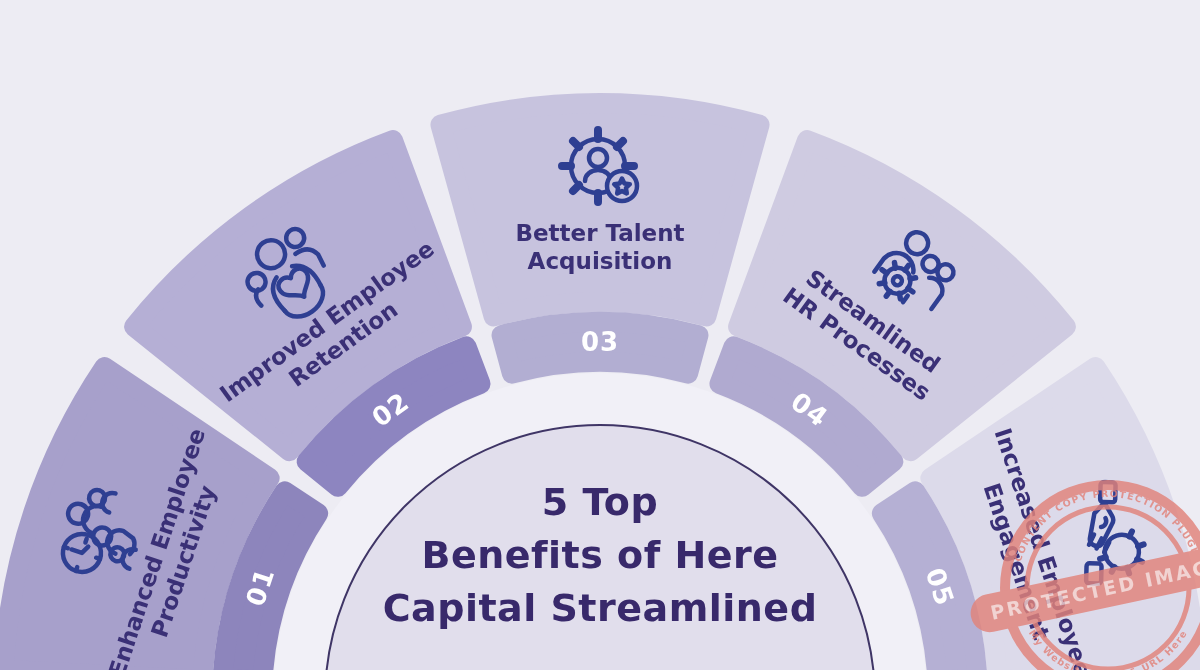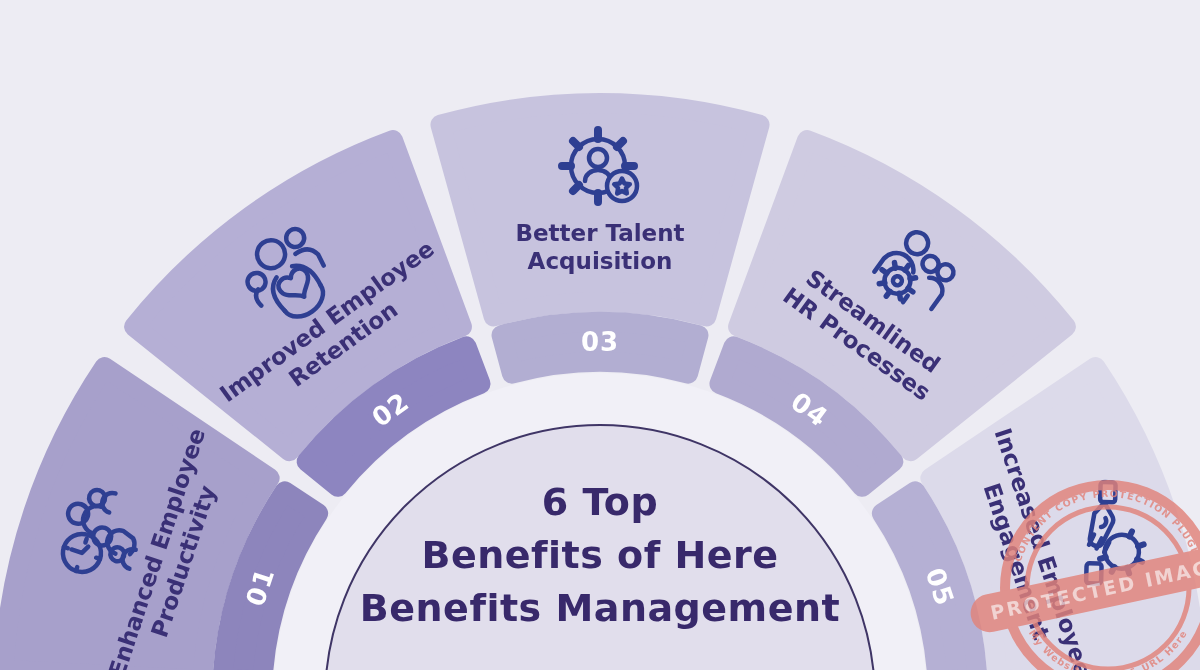--- a/index.html
+++ b/index.html
@@ -146,17 +146,17 @@
           <text font-size="9.5" font-weight="bold" fill="#e2837a" letter-spacing="1.2"><textPath href="#wm-bot" startOffset="50%" text-anchor="middle">My Website Name &amp; URL Here</textPath></text>
           <g transform="rotate(-12)">
             <rect x="-140" y="-19" width="280" height="38" rx="19" fill="#e2837a"></rect>
             <text text-anchor="middle" y="7" fill="#f6d2cd" font-size="19" font-weight="bold" letter-spacing="2.5">PROTECTED IMAGE</text>
           </g>
         </g>
       </g>
   </svg>
 
   <div class="center-title" style="color: rgb(56, 41, 107);">
-    <div>6 Top</div>
+    <div>5 Top</div>
     <div>Benefits of Here</div>
-    <div>Benefits Management</div>
+    <div>Capital Streamlined</div>
   </div>
 </div>
 
 </body></html>

